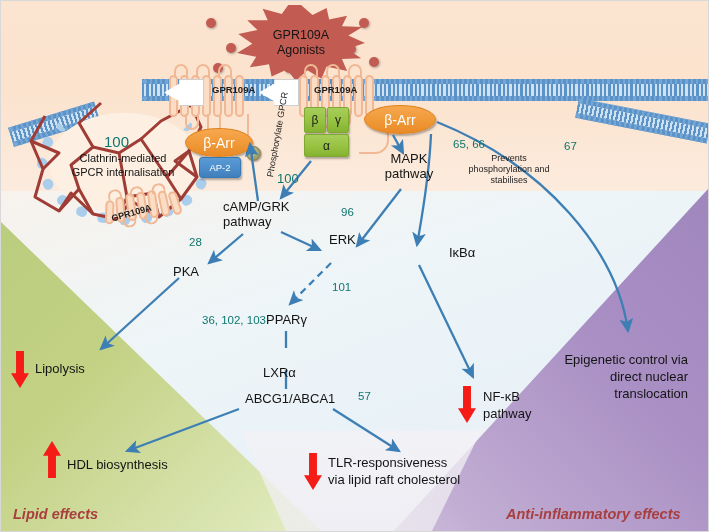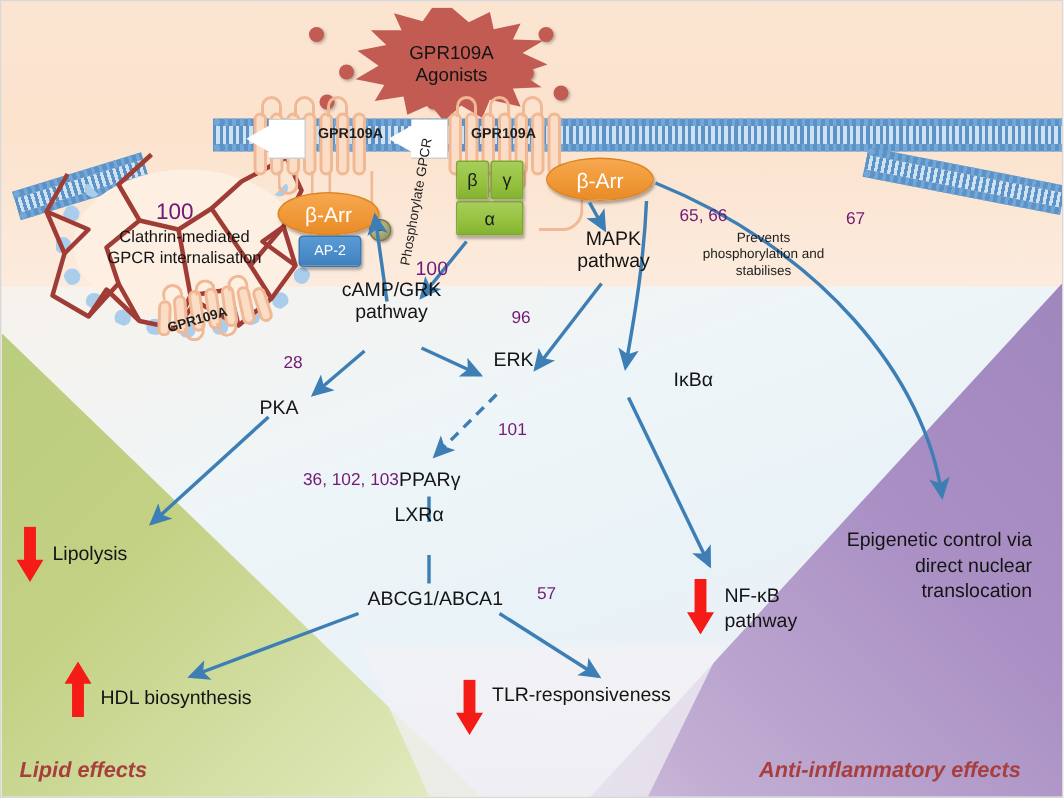--- a/index.html
+++ b/index.html
@@ -221,21 +221,21 @@
     position: absolute;
     font-size: 13px;
     color: #141414;
     line-height: 15px;
     white-space: nowrap;
   }
   .node.wrap { white-space: normal; }
   .ref {
     position: absolute;
     font-size: 11.5px;
-    color: #701a75;
+    color: #0f766e;
     white-space: nowrap;
   }
   .small-note {
     position: absolute;
     font-size: 9px;
     color: #1d1d1d;
     line-height: 11px;
     width: 84px;
     text-align: center;
   }
@@ -465,21 +465,21 @@
       <line x1="330" y1="262" x2="289" y2="303"></line>
     </g>
     <g stroke="#3d7fb5" stroke-width="2.3" fill="none">
 
       <line x1="285" y1="330" x2="285" y2="347"></line>
 
       <line x1="285" y1="369" x2="285" y2="388"></line>
     </g>
   </svg>
 
-  <div class="node wrap" style="left:222px; top:184px; width:76px; text-align:center;">
+  <div class="node wrap" style="left:222px; top:198px; width:76px; ">
     <span>cAMP/GRK pathway</span>
   </div>
   <div class="ref" style="left:276px; top:170px; font-size:13px;">100</div>
 
   <div class="node wrap" style="left:377px; top:150px; width:62px; text-align:center;">
     <span>MAPK pathway</span>
   </div>
 
   <div class="node" style="left:328px; top:231px;">ERK</div>
   <div class="ref" style="left:340px; top:205px;">96</div>
@@ -492,33 +492,34 @@
   </div>
   <div class="ref" style="left:452px; top:137px;text-align:right;">65, 66</div>
   <div class="small-note" style="left:466px; top:152px;">Prevents phosphorylation and stabilises</div>
 
   <div class="ref" style="left:563px; top:139px;">67</div>
 
   <div class="node" style="left:265px; top:311px;">PPARγ</div>
   <div class="ref" style="left:331px; top:280px;">101</div>
   <div class="ref" style="left:201px; top:313px;">36, 102, 103</div>
 
-  <div class="node" style="left:262px; top:334px;">LXRα</div>
+  <div class="node" style="left:262px; top:364px;">LXRα</div>
   <div class="node" style="left:244px; top:390px;">ABCG1/ABCA1</div>
   <div class="ref" style="left:357px; top:389px;">57</div>
 
   <div class="red-arrow down" style="left:10px; top:350px;"></div>
   <div class="node" style="left:34px; top:360px;">Lipolysis</div>
 
   <div class="red-arrow up" style="left:42px; top:440px;"></div>
   <div class="node" style="left:66px; top:456px;">HDL biosynthesis</div>
 
   <div class="red-arrow down" style="left:303px; top:452px;"></div>
   <div class="node wrap" style="left:327px; top:453px; width:180px; line-height:17px;">
     <span>TLR-responsiveness</span><br>
+    <span>via lipid raft cholesterol</span>
   </div>
 
   <div class="red-arrow down" style="left:457px; top:385px;"></div>
   <div class="node wrap" style="left:482px; top:387px; width:70px; line-height:17px;">
     <span>NF-κB pathway</span>
   </div>
 
   <div class="node wrap" style="left:557px; top:350px; width:130px; line-height:17px;text-align:right;">
     <span>Epigenetic control via direct nuclear translocation</span>
   </div>

